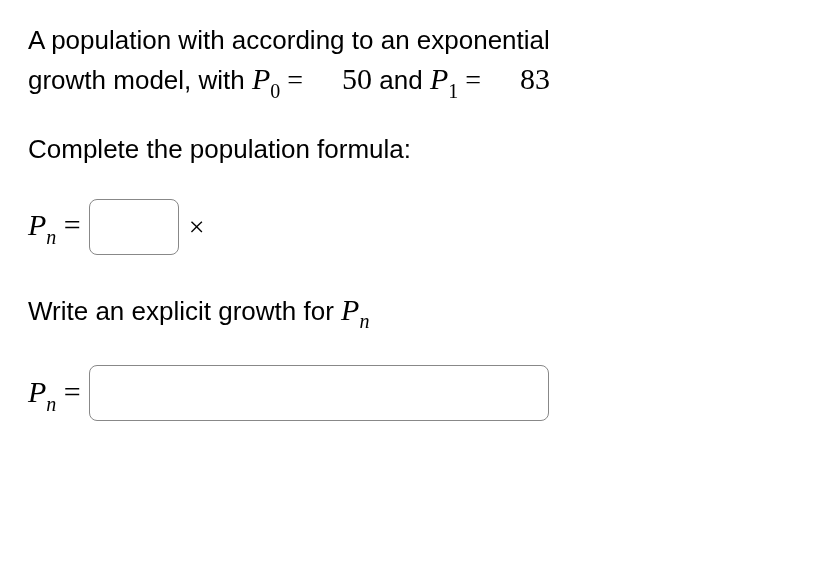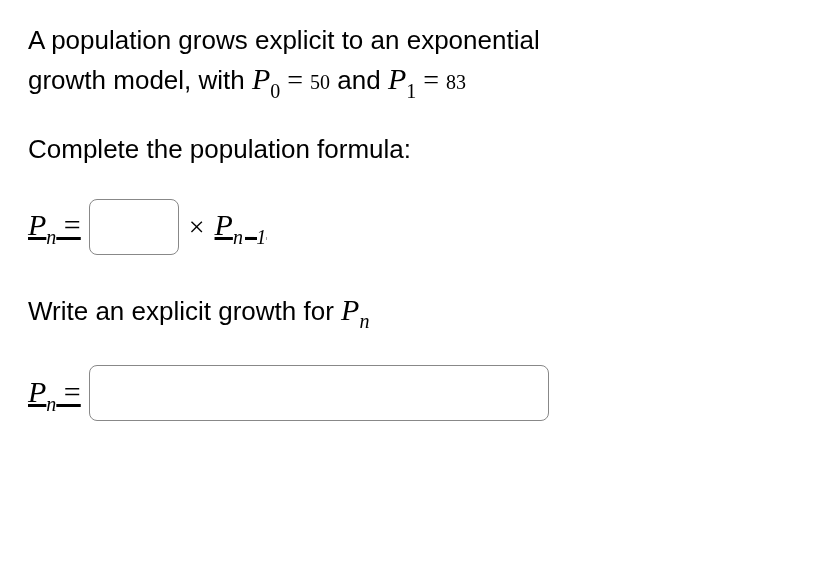--- a/index.html
+++ b/index.html
@@ -25,39 +25,39 @@
     }
     .math-sub {
       font-family: 'Times New Roman', Times, serif;
       font-size: 20px;
       vertical-align: sub;
       position: relative;
       top: 2px;
     }
     .math-num {
       font-family: 'Times New Roman', Times, serif;
-      font-size: 20px;
+      font-size: 30px;
+      margin-left: 32px;
     }
     .math-op {
       font-family: 'Times New Roman', Times, serif;
       font-size: 28px;
     }
     .instruction {
       margin-bottom: 32px;
     }
     .formula-row {
       display: flex;
       align-items: center;
       gap: 8px;
       margin-bottom: 34px;
     }
     .formula-label {
       font-family: 'Times New Roman', Times, serif;
       font-size: 30px;
-      text-decoration: underline;
     }
     .input-small {
       width: 90px;
       height: 56px;
       border: 1px solid #888;
       border-radius: 8px;
       font-size: 22px;
       padding: 0 10px;
       background: #fff;
     }
@@ -76,35 +76,32 @@
       margin: 0 2px;
     }
     .italic-sub {
       font-style: italic;
     }
   </style>
 </head>
 <body>
 
 <div class="problem-text">
-  <span>A population grows explicit to an exponential</span><br>
+  <span>A population with according to an exponential</span><br>
   <span>growth model, with </span><span class="math-var">P</span><span class="math-sub">0</span><span class="math-op"> = </span><span class="math-num">50</span><span> and </span><span class="math-var">P</span><span class="math-sub">1</span><span class="math-op"> = </span><span class="math-num">83</span>
 </div>
 
 <div class="instruction">Complete the population formula:</div>
 
 <div class="formula-row">
   <span class="formula-label">
     <span class="math-var">P</span><span class="math-sub italic-sub">n</span><span> = </span>
   </span>
   <input type="text" class="input-small" value="" style="">
   <span class="times-sign">×</span>
-  <span class="formula-label">
-    <span class="math-var">P</span><span class="math-sub italic-sub">n−1</span>
-  </span>
 </div>
 
 <div class="instruction">
   <span>Write an explicit growth for </span><span class="math-var">P</span><span class="math-sub italic-sub">n</span>
 </div>
 
 <div class="formula-row">
   <span class="formula-label">
     <span class="math-var">P</span><span class="math-sub italic-sub">n</span><span> = </span>
   </span>

